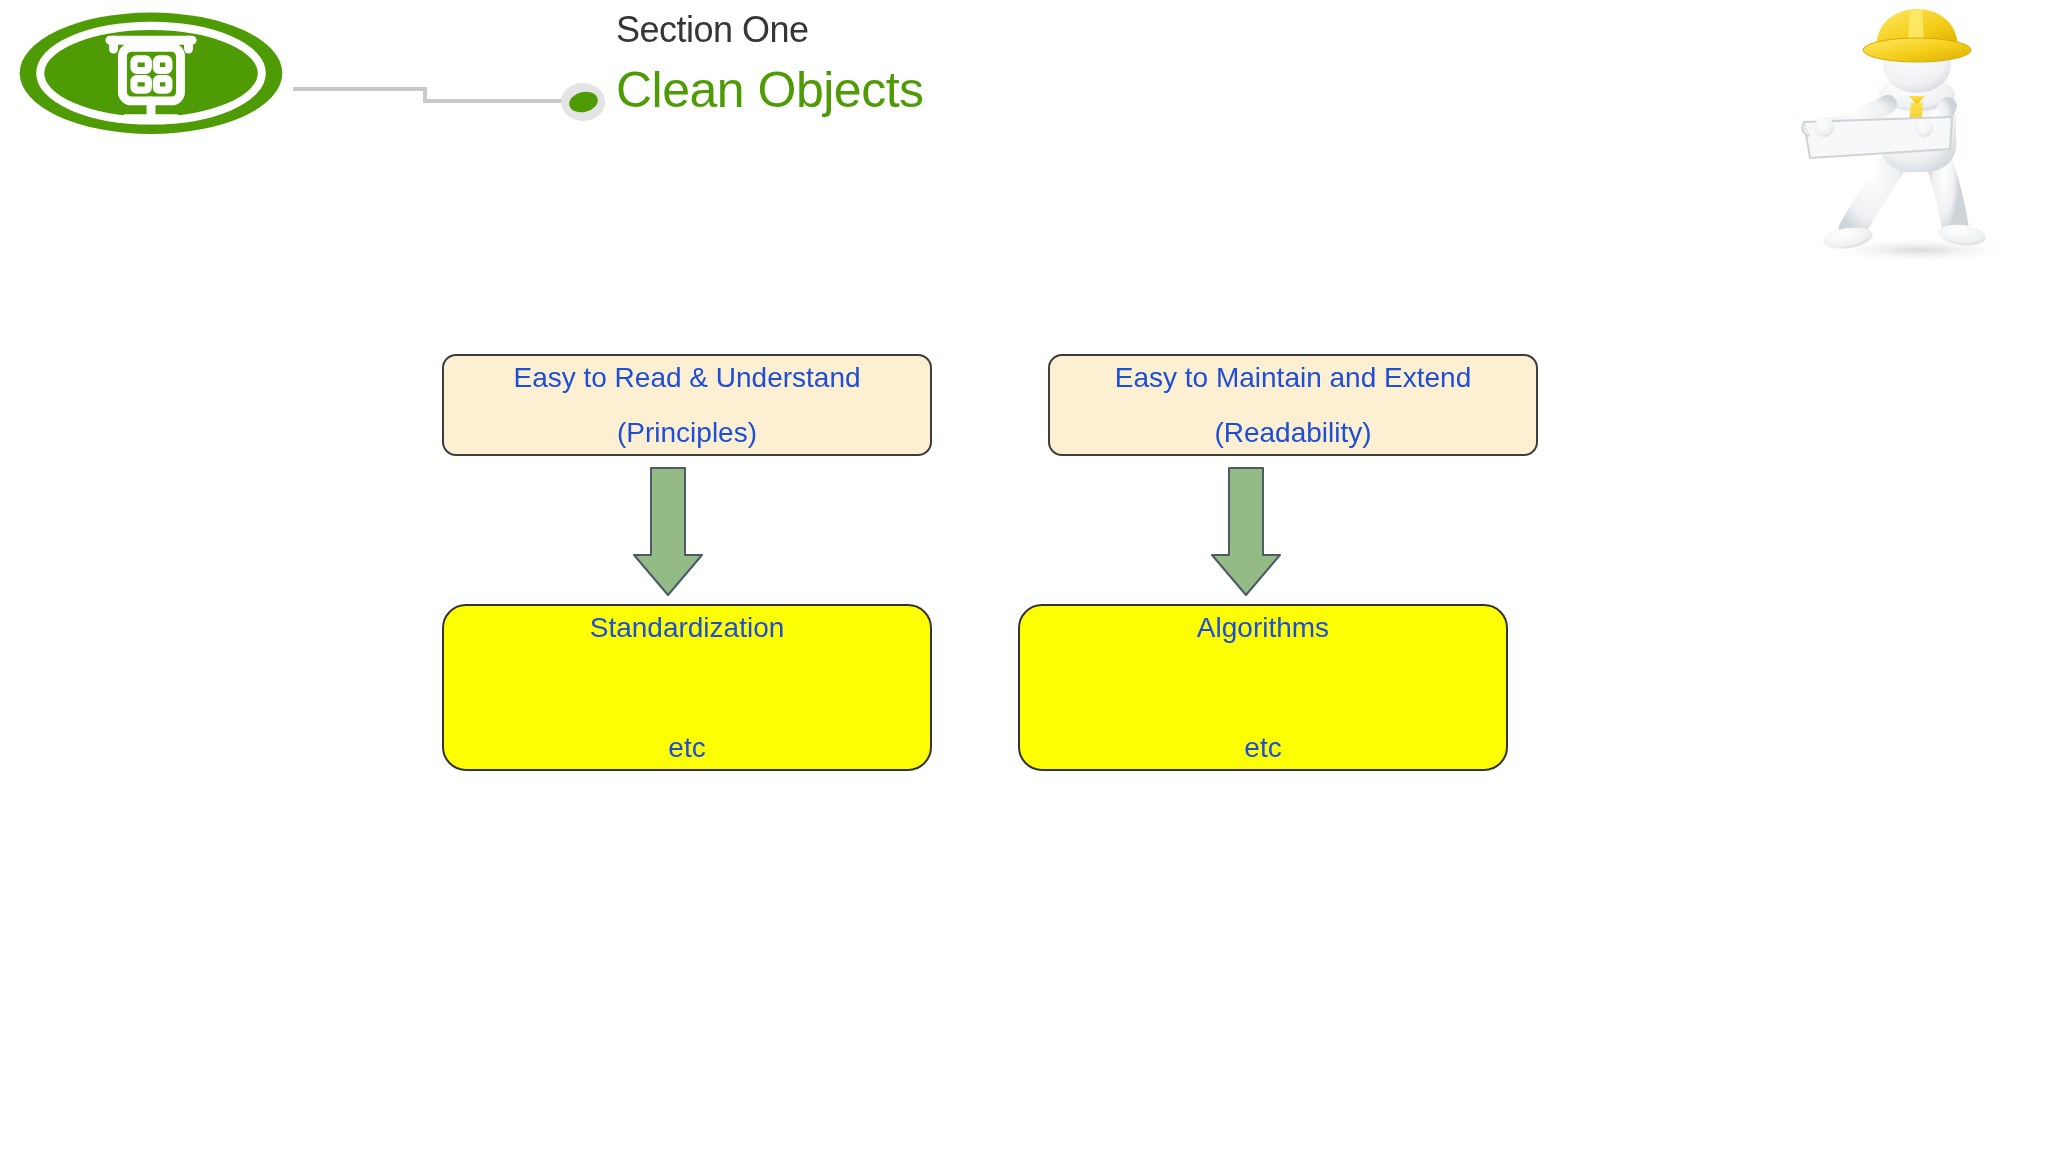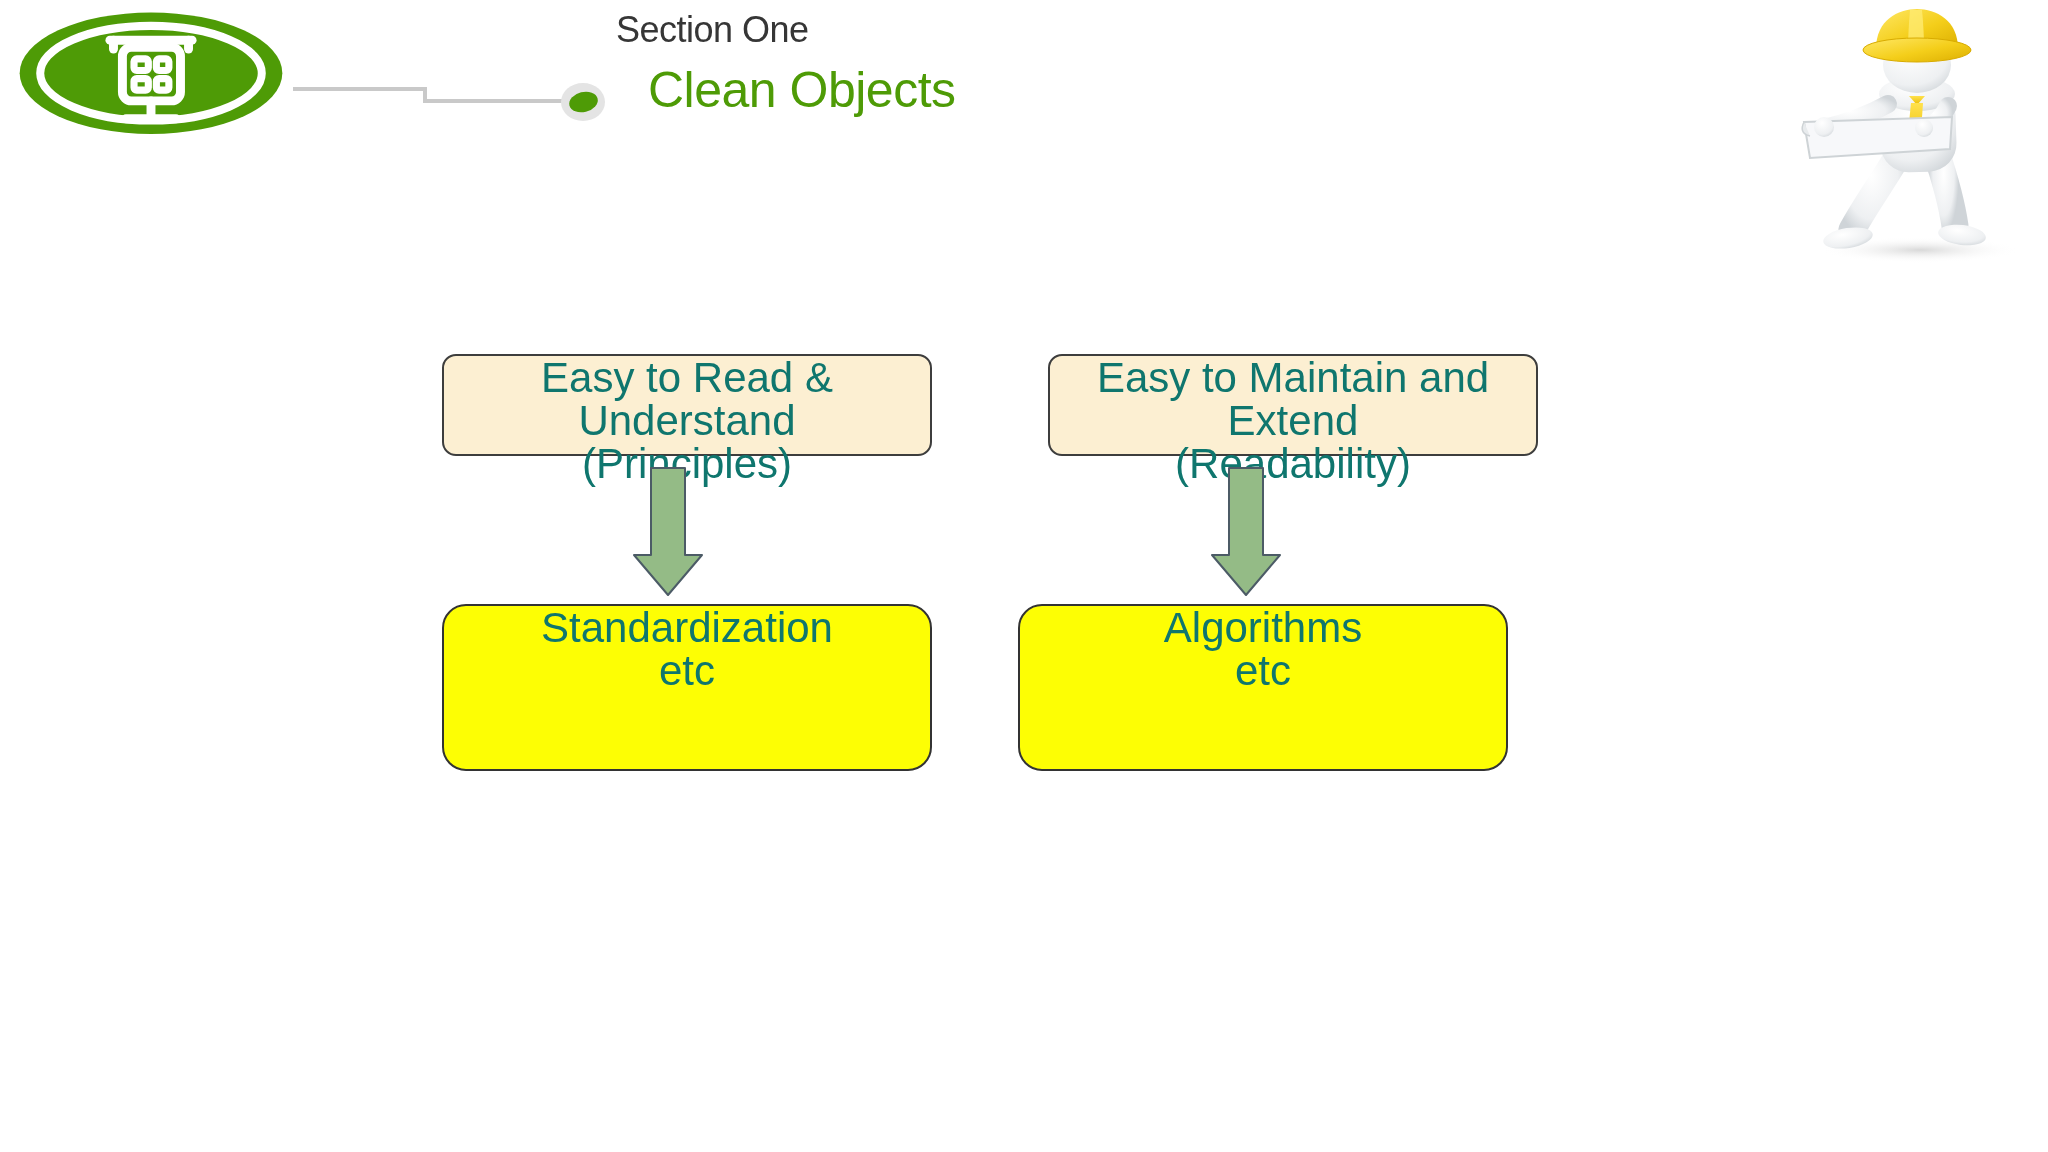--- a/index.html
+++ b/index.html
@@ -61,40 +61,39 @@
     letter-spacing: -0.5px;
     color: var(--title-dark, #363636);
     white-space: nowrap;
   }
   .title-topic {
     position: absolute; left: 0; top: 62px;
     font-size: 50px; line-height: 56px;
     letter-spacing: -0.5px;
     color: var(--brand-green, #4e9b06);
     white-space: nowrap;
-    margin-left: 32px;
   }
 
   
   .mascot {
     position: absolute;
     left: 1800px; top: 2px;
     width: 245px; height: 262px;
   }
 
   
   .flow-box {
     position: absolute;
     display: flex;
     flex-direction: column;
     align-items: center;
-    justify-content: flex-start;
+    justify-content: space-between;
     text-align: center;
-    color: #0f766e;
-    font-size: 42px;
+    color: #1d4ed8;
+    font-size: 28px;
     line-height: 43px;
   }
   .cause-box {
     width: 490px; height: 102px;
     background: var(--cause-fill, #fcefd2);
     border: 2px solid #3d3d3d;
     border-radius: 14px;
   }
   .effect-box {
     width: 490px; height: 167px;

